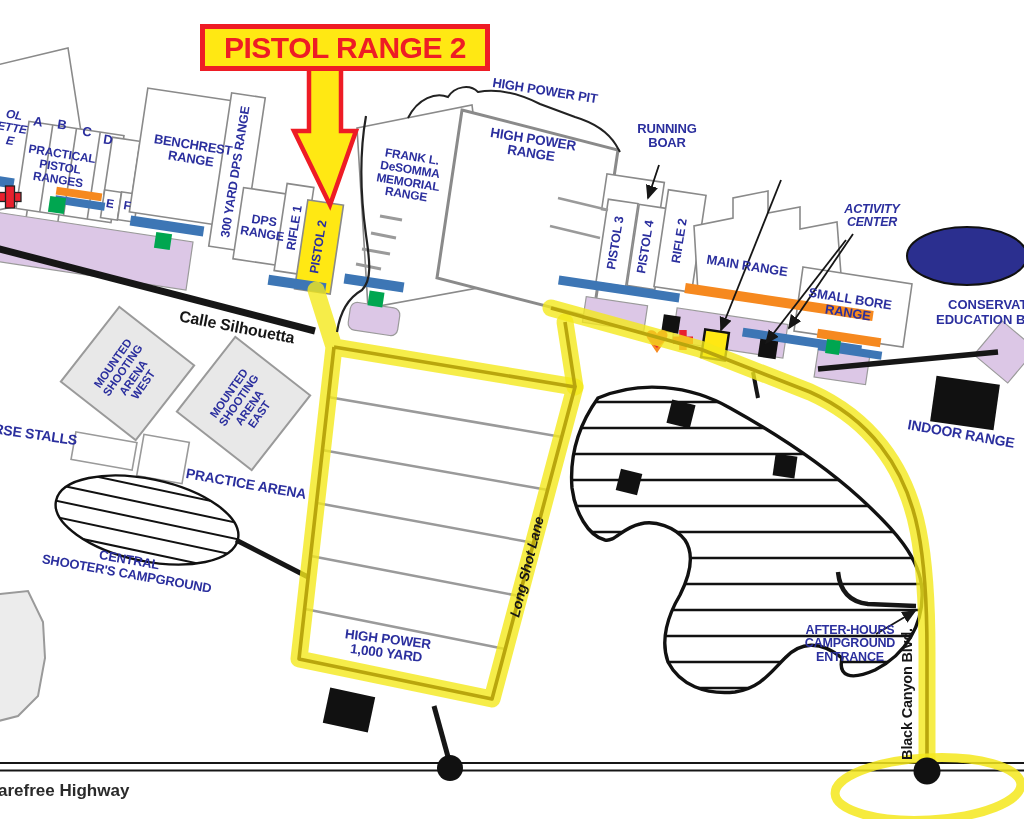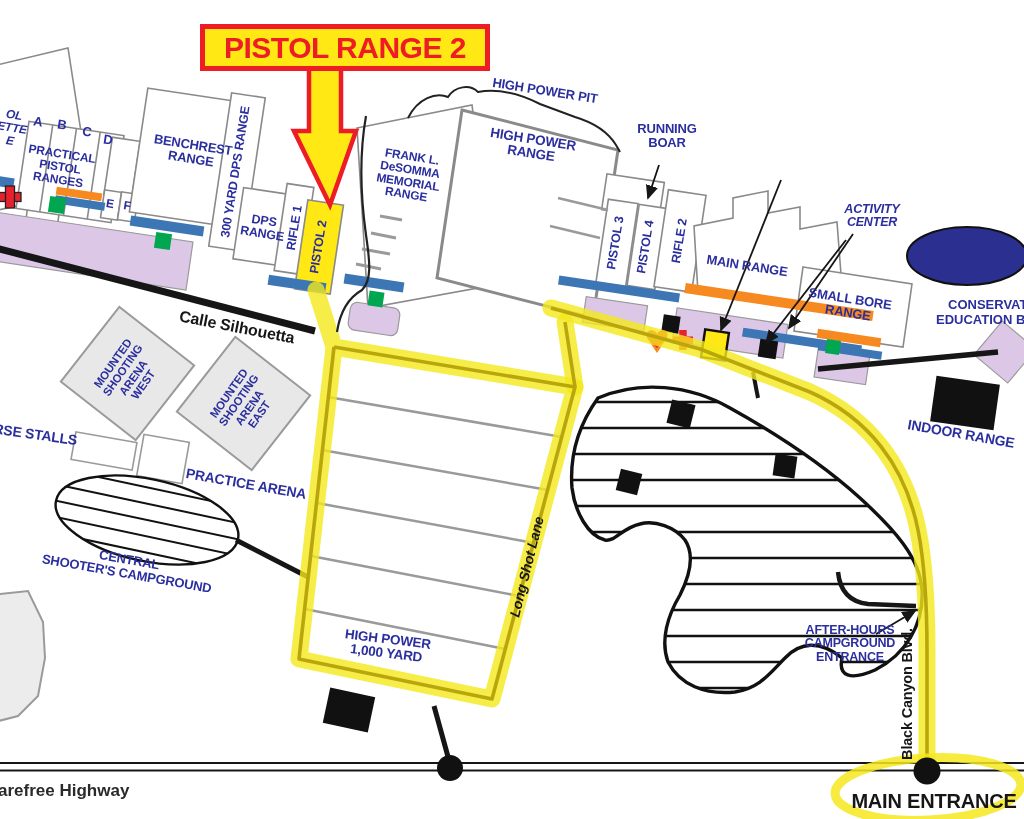--- a/index.html
+++ b/index.html
@@ -288,15 +288,14 @@
 SHOOTER'S CAMPGROUND</div>
 <div class="lbl" style="left:387px;top:647px;font-size:13.5px;transform:translate(-50%,-50%) rotate(7deg);">HIGH POWER
 1,000 YARD</div>
 <div class="lbl black it" style="left:527px;top:567px;font-size:14px;white-space:nowrap;transform:translate(-50%,-50%) rotate(-76deg);">Long Shot Lane</div>
 <div class="lbl" style="left:961px;top:434px;font-size:14px;white-space:nowrap;transform:translate(-50%,-50%) rotate(10deg);">INDOOR RANGE</div>
 <div class="lbl" style="left:838px;top:644px;font-size:12.5px;margin-left:12px;">AFTER-HOURS
 CAMPGROUND
 ENTRANCE</div>
 <div class="lbl black" style="left:908px;top:694px;font-size:14.5px;white-space:nowrap;transform:translate(-50%,-50%) rotate(-90deg);">Black Canyon Blvd.</div>
 <div class="lbl-left black" style="left:-2px;top:791px;font-size:17px;color:#2a2a2a;">arefree Highway</div>
-<div class="lbl black" style="left:934px;top:802px;font-size:20px;white-space:nowrap;">MAIN ENTRANCE</div>
 
 </div>
 
 </body></html>

